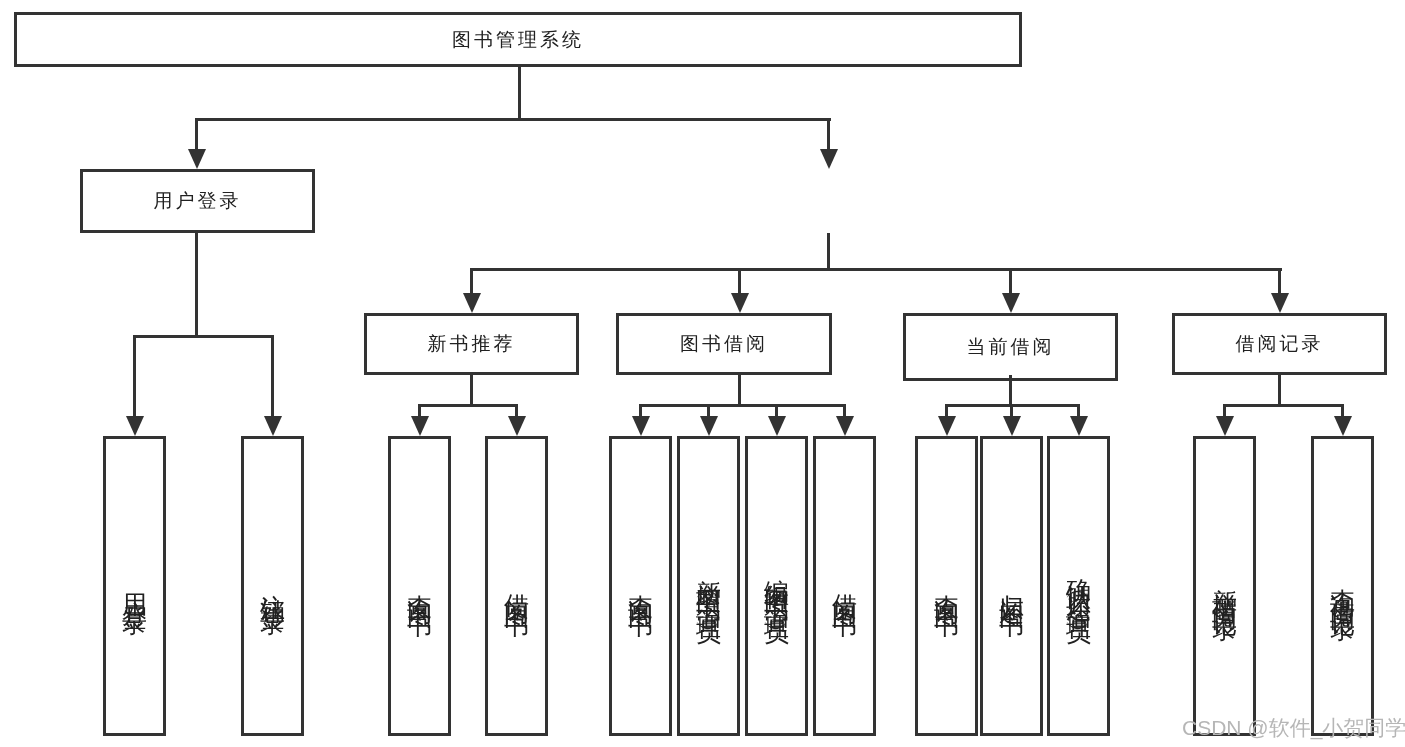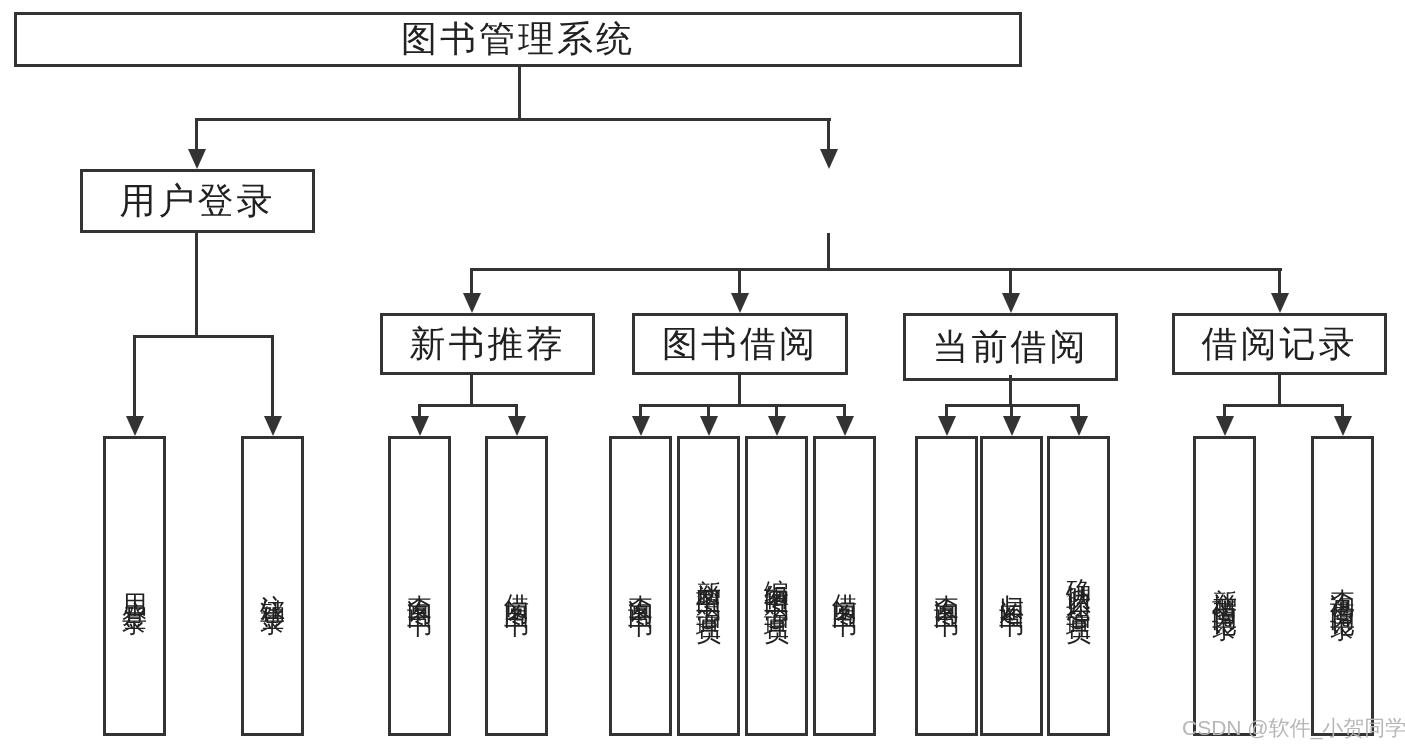--- a/index.html
+++ b/index.html
@@ -5,21 +5,21 @@
   html,body{margin:0;padding:0;background:#ffffff;}
   .stage{
     position:relative;width:1405px;height:747px;background:#ffffff;
     font-family:"Liberation Sans",sans-serif;overflow:hidden;
   }
   .box{
     position:absolute;border:3px solid #333333;background:#ffffff;
     box-sizing:border-box;display:flex;align-items:center;justify-content:center;
     color:#212121;
   }
-  .h-label{font-size:36px;letter-spacing:3px;white-space:nowrap;}
+  .h-label{font-size:19px;letter-spacing:3px;white-space:nowrap;}
   .v-box{
     writing-mode:vertical-rl;text-orientation:mixed;
     font-size:25px;letter-spacing:6px;line-height:1;
   }
   .vl{position:absolute;width:3px;background:#333333;}
   .hl{position:absolute;height:3px;background:#333333;}
   .ah{
     position:absolute;width:0;height:0;
     border-left:9px solid transparent;border-right:9px solid transparent;
     border-top:20px solid #333333;
@@ -60,24 +60,24 @@
   <div class="hl" style="left:470px;top:268px;width:812px;"></div>
   <div class="vl" style="left:470px;top:268px;height:28px;"></div>
   <div class="vl" style="left:738px;top:268px;height:28px;"></div>
   <div class="vl" style="left:1009px;top:268px;height:28px;"></div>
   <div class="vl" style="left:1278px;top:268px;height:28px;"></div>
   <div class="ah" style="left:463px;top:293px;"></div>
   <div class="ah" style="left:731px;top:293px;"></div>
   <div class="ah" style="left:1002px;top:293px;"></div>
   <div class="ah" style="left:1271px;top:293px;"></div>
 
-  <div class="box h-label" style="left:364px;top:313px;width:215px;height:62px;margin-left:16px;">
+  <div class="box h-label" style="left:364px;top:313px;width:215px;height:62px;">
     <span>新书推荐</span>
   </div>
-  <div class="box h-label" style="left:632px;top:313px;width:216px;height:62px;">
+  <div class="box h-label" style="left:616px;top:313px;width:216px;height:62px;">
     <span>图书借阅</span>
   </div>
   <div class="box h-label" style="left:903px;top:313px;width:215px;height:68px;">
     <span>当前借阅</span>
   </div>
   <div class="box h-label" style="left:1172px;top:313px;width:215px;height:62px;">
     <span>借阅记录</span>
   </div>
 
   <div class="vl" style="left:470px;top:375px;height:32px;"></div>

